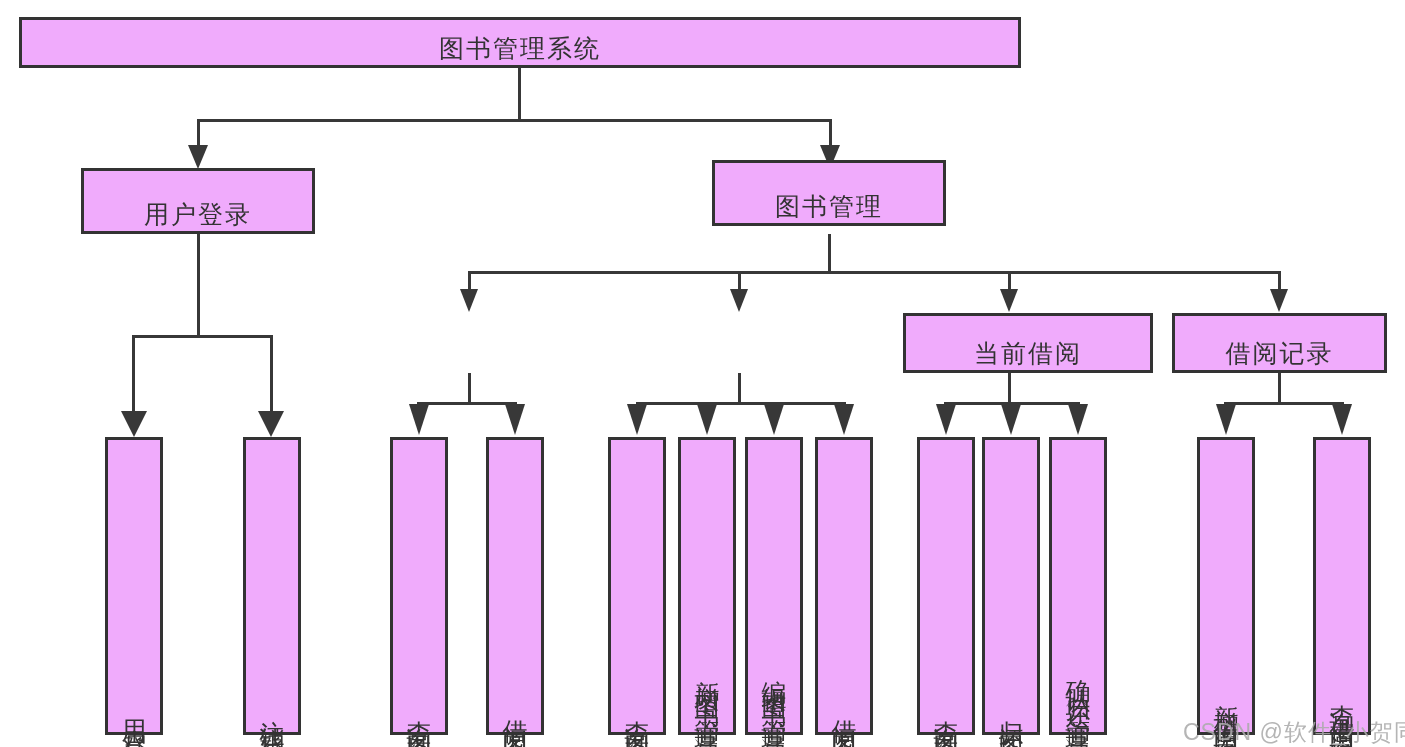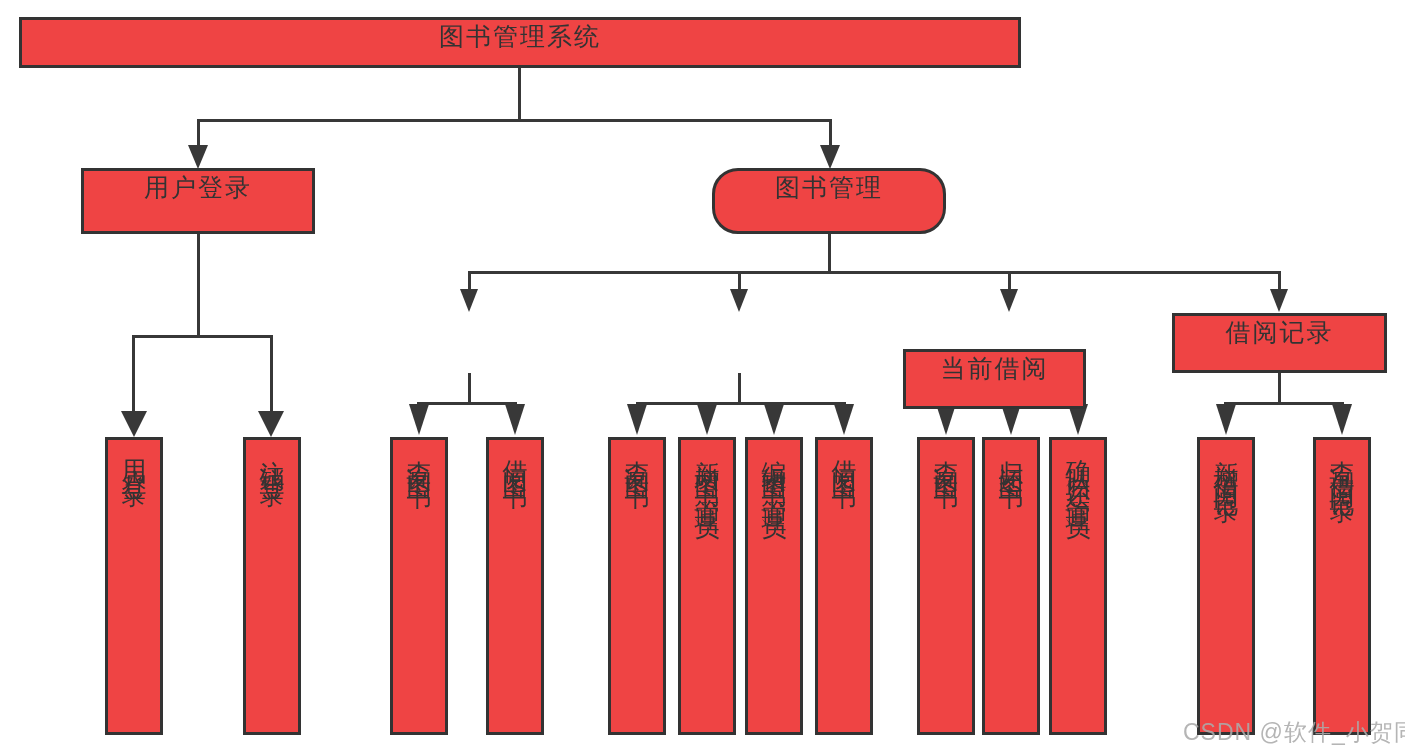--- a/index.html
+++ b/index.html
@@ -4,22 +4,22 @@
 <style>
   html,body { margin:0; padding:0; background:#ffffff; }
   #stage {
     position:relative; width:1405px; height:747px; overflow:hidden;
     background:var(--bg,#ffffff);
     font-family:"Liberation Sans", sans-serif;
   }
   .node {
     position:absolute; box-sizing:border-box;
     border:3px solid var(--border,#333333);
-    background:#ef4444; color:var(--text,#333333);
-    display:flex; align-items:flex-start; justify-content:center;
+    background:#f0abfc; color:var(--text,#333333);
+    display:flex; align-items:flex-end; justify-content:center;
   }
   .node.h span { font-size:25px; letter-spacing:2px; white-space:nowrap; }
   .node.v span {
     writing-mode:vertical-rl; text-orientation:mixed;
     font-size:25px; letter-spacing:8px; line-height:1;
   }
   .ln { position:absolute; background:var(--line,#383838); }
   .ah {
     position:absolute; width:0; height:0; border-style:solid;
     border-color:var(--line,#383838) transparent transparent transparent;
@@ -86,25 +86,25 @@
     <div class="ah" style="left:1332px;top:404px;border-width:31px 10px 0 10px;"></div>
   </div>
 
   <div class="node h" style="left:19px;top:17px;width:1002px;height:51px;">
     <span>图书管理系统</span>
   </div>
 
   <div class="node h" style="left:81px;top:168px;width:234px;height:66px;">
     <span>用户登录</span>
   </div>
-  <div class="node h" style="left:712px;top:168px;width:234px;height:66px;border-radius:26px;">
+  <div class="node h" style="left:712px;top:160px;width:234px;height:66px;">
     <span>图书管理</span>
   </div>
 
-  <div class="node h" style="left:903px;top:313px;width:183px;height:60px;margin-top:36px;">
+  <div class="node h" style="left:903px;top:313px;width:250px;height:60px;">
     <span>当前借阅</span>
   </div>
   <div class="node h" style="left:1172px;top:313px;width:215px;height:60px;">
     <span>借阅记录</span>
   </div>
 
   <div class="node v" style="left:105px;top:437px;width:58px;height:298px;">
     <span>用户登录</span>
   </div>
   <div class="node v" style="left:243px;top:437px;width:58px;height:298px;">

